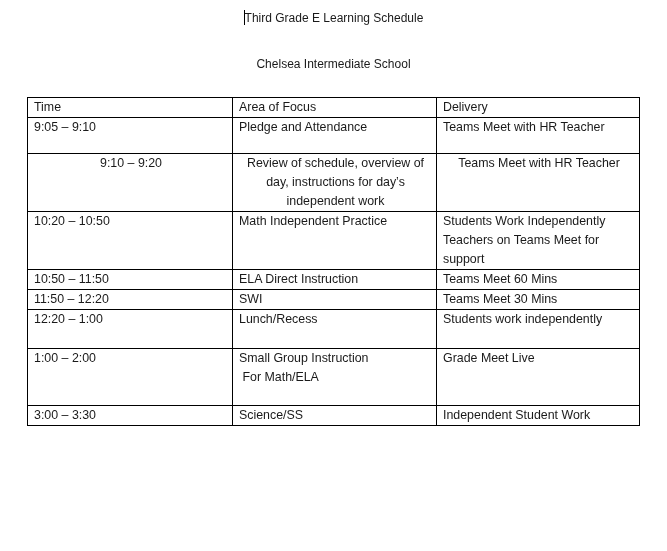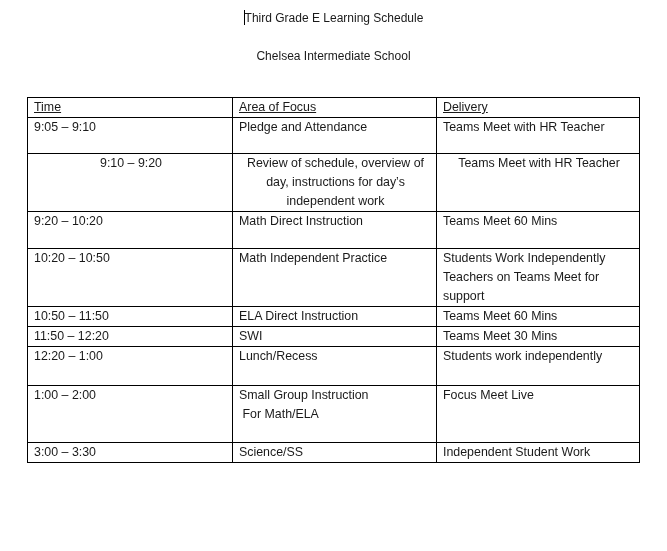--- a/index.html
+++ b/index.html
@@ -18,21 +18,21 @@
     .title {
       position: absolute;
       left: 0;
       width: 667px;
       text-align: center;
       font-size: 12px;
       line-height: 16px;
       letter-spacing: 0;
     }
     .title-main { top: 10px; }
-    .title-sub { top: 48px; }
+    .title-sub { top: 56px; }
     .caret {
       display: inline-block;
       width: 1px;
       height: 15px;
       background: #000;
       vertical-align: -3px;
       margin-right: 0;
     }
     table.schedule {
       position: absolute;
@@ -47,21 +47,21 @@
       border: 1px solid #000;
       vertical-align: top;
       padding: 0 4px 0 6px;
       line-height: 19px;
       overflow: hidden;
       white-space: normal;
     }
     col.c1 { width: 205px; }
     col.c2 { width: 204px; }
     col.c3 { width: 203px; }
-    tr.r-h td { height: 18px; text-decoration: underline; }
+    tr.r-h td { height: 18px; }
     tr.r1 td { height: 35px; }
     tr.r2 td { height: 57px; text-align: center; }
     tr.r3 td { height: 36px; }
     tr.r4 td { height: 56px; }
     tr.r5 td { height: 18px; }
     tr.r6 td { height: 18px; }
     tr.r7 td { height: 38px; margin-left: 12px; }
     tr.r8 td { height: 56px; }
     tr.r9 td { height: 56px; }
     tr.r10 td { height: 18px; }
@@ -103,29 +103,20 @@
       <td>
         <span class="line">Review of schedule, overview of</span>
         <span class="line">day, instructions for day’s</span>
         <span class="line">independent work</span>
       </td>
       <td>
           <span class="line">Teams Meet with HR Teacher</span>
         </td>
     </tr>
 
-    <tr class="r3">
-      <td>9:20 – 10:20</td>
-      <td>
-          <span class="line">Math Direct Instruction</span>
-        </td>
-      <td>
-          <span class="line">Teams Meet 60 Mins</span>
-        </td>
-    </tr>
 
     <tr class="r4">
       <td>10:20 – 10:50</td>
       <td>
           <span class="line">Math Independent Practice</span>
         </td>
       <td>
         <span class="line">Students Work Independently</span>
         <span class="line">Teachers on Teams Meet for</span>
         <span class="line">support</span>
@@ -162,21 +153,21 @@
         </td>
     </tr>
 
     <tr class="r8">
       <td>1:00 – 2:00</td>
       <td>
         <span class="line">Small Group Instruction</span>
         <span class="line" style="white-space:pre"> For Math/ELA</span>
       </td>
       <td>
-          <span class="line">Focus Meet Live</span>
+          <span class="line">Grade Meet Live</span>
         </td>
     </tr>
 
 
     <tr class="r10">
       <td>3:00 – 3:30</td>
       <td>
           <span class="line">Science/SS</span>
         </td>
       <td>

